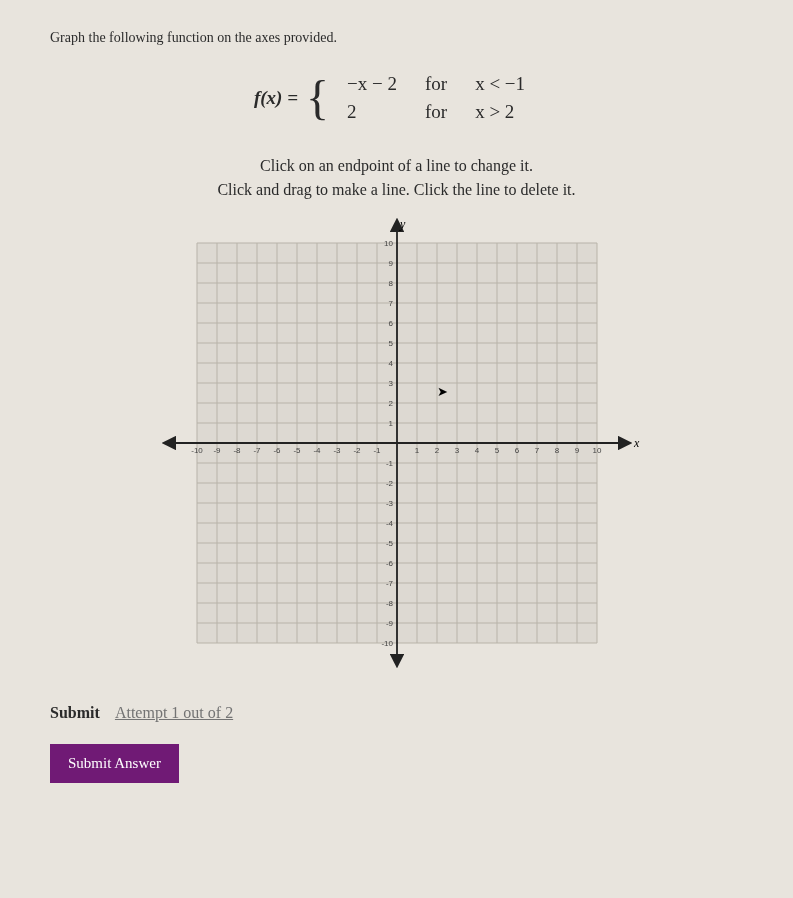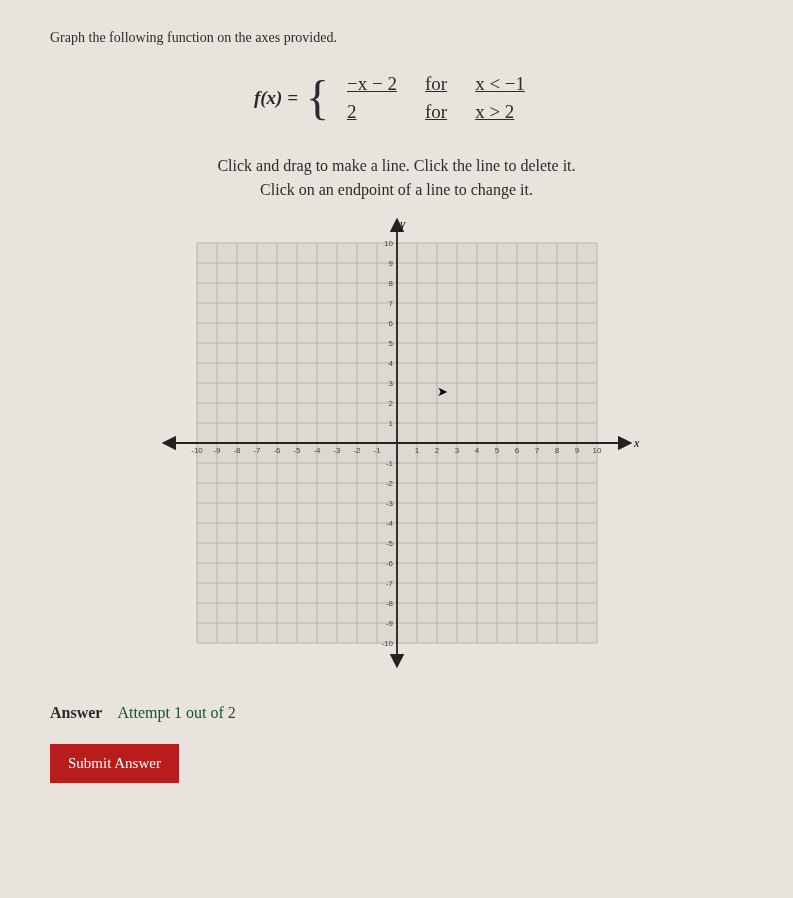--- a/index.html
+++ b/index.html
@@ -33,21 +33,20 @@
       align-items: center;
     }
     .brace {
       font-size: 48px;
       line-height: 48px;
       margin: 0 4px 0 2px;
       font-weight: 300;
     }
     .piece-table {
       border-collapse: collapse;
-      text-decoration: underline;
     }
     .piece-table td {
       padding: 3px 14px;
       white-space: nowrap;
     }
     .instructions {
       text-align: center;
       font-size: 16px;
       margin-bottom: 16px;
       line-height: 1.5;
@@ -62,24 +61,25 @@
     }
     .answer-row {
       font-size: 16px;
       margin-bottom: 22px;
     }
     .answer-bold {
       font-weight: bold;
       margin-right: 12px;
     }
     .answer-light {
-      color: #14532d;
+      color: #737373;
+      text-decoration: underline;
     }
     .submit-btn {
-      background: #b91c1c;
+      background: #701a75;
       color: #fff;
       border: none;
       padding: 11px 18px;
       font-size: 15px;
       font-family: inherit;
       cursor: pointer;
     }
     .cursor-pointer {
       font-size: 13px;
     }
@@ -106,22 +106,22 @@
         <td>2</td>
         <td>for</td>
         <td>x &gt; 2</td>
       </tr>
     </tbody>
       </table>
   </div>
 </div>
 
 <div class="instructions">
+  <div>Click on an endpoint of a line to change it.</div>
   <div>Click and drag to make a line. Click the line to delete it.</div>
-  <div>Click on an endpoint of a line to change it.</div>
 </div>
 
 <div class="graph-wrap">
   <svg class="graph" width="500" height="450" viewBox="0 0 500 450">
     <defs>
       <marker id="arrowR" markerWidth="8" markerHeight="8" refX="5" refY="4" orient="auto">
         <path d="M0,0 L8,4 L0,8 z" fill="#222"></path>
       </marker>
       <marker id="arrowL" markerWidth="8" markerHeight="8" refX="3" refY="4" orient="auto">
         <path d="M8,0 L0,4 L8,8 z" fill="#222"></path>
@@ -222,20 +222,20 @@
         <text x="246" y="388" text-anchor="end">-8</text>
         <text x="246" y="408" text-anchor="end">-9</text>
         <text x="246" y="428" text-anchor="end">-10</text>
       </g>
 
     <text x="290" y="178" class="cursor-pointer">➤</text>
   </svg>
 </div>
 
 <div class="answer-row">
-  <span class="answer-bold">Answer</span>
+  <span class="answer-bold">Submit</span>
   <span class="answer-light">Attempt 1 out of 2</span>
 </div>
 
 <button class="submit-btn">Submit Answer</button>
 
 
 
 
 </body></html>

